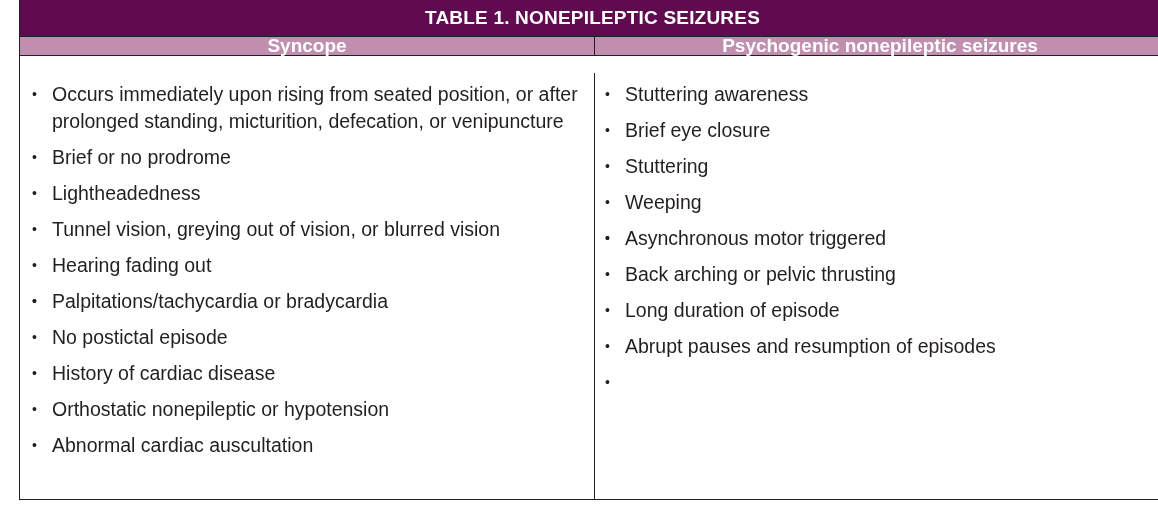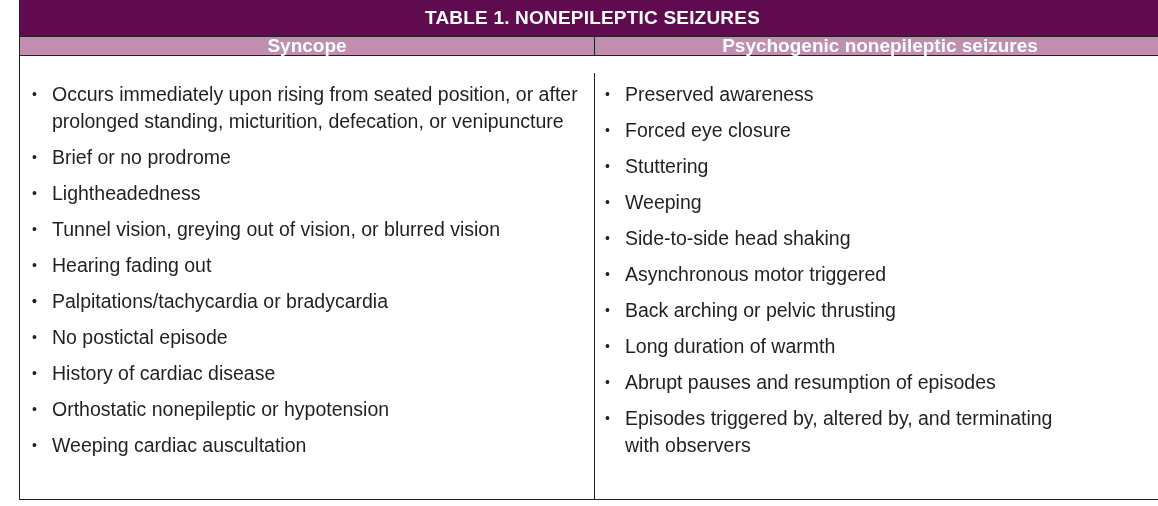--- a/index.html
+++ b/index.html
@@ -43,31 +43,31 @@
         <li><span class="bullet">•</span><span>Occurs immediately upon rising from seated position, or after prolonged standing, micturition, defecation, or venipuncture</span></li>
         <li><span class="bullet">•</span><span>Brief or no prodrome</span></li>
         <li><span class="bullet">•</span><span>Lightheadedness</span></li>
         <li><span class="bullet">•</span><span>Tunnel vision, greying out of vision, or blurred vision</span></li>
         <li><span class="bullet">•</span><span>Hearing fading out</span></li>
         <li><span class="bullet">•</span></li>
         <li><span class="bullet">•</span><span>Palpitations/tachycardia or bradycardia</span></li>
         <li><span class="bullet">•</span><span>No postictal episode</span></li>
         <li><span class="bullet">•</span><span>History of cardiac disease</span></li>
         <li><span class="bullet">•</span><span>Orthostatic nonepileptic or hypotension</span></li>
-        <li><span class="bullet">•</span><span>Weeping cardiac auscultation</span></li>
+        <li><span class="bullet">•</span><span>Abnormal cardiac auscultation</span></li>
       </ul>
     </div>
     <div class="col right">
       <ul>
-        <li><span class="bullet">•</span><span>Preserved awareness</span></li>
-        <li><span class="bullet">•</span><span>Forced eye closure</span></li>
+        <li><span class="bullet">•</span><span>Stuttering awareness</span></li>
+        <li><span class="bullet">•</span><span>Brief eye closure</span></li>
         <li><span class="bullet">•</span><span>Stuttering</span></li>
         <li><span class="bullet">•</span><span>Weeping</span></li>
-        <li><span class="bullet">•</span><span>Side-to-side head shaking</span></li>
+        <li><span class="bullet">•</span></li>
         <li><span class="bullet">•</span><span>Asynchronous motor triggered</span></li>
         <li><span class="bullet">•</span><span>Back arching or pelvic thrusting</span></li>
-        <li><span class="bullet">•</span><span>Long duration of warmth</span></li>
+        <li><span class="bullet">•</span><span>Long duration of episode</span></li>
         <li><span class="bullet">•</span><span>Abrupt pauses and resumption of episodes</span></li>
-        <li><span class="bullet">•</span><span>Episodes triggered by, altered by, and terminating with observers</span></li>
+        <li><span class="bullet">•</span></li>
       </ul>
     </div>
   </div>
 </div>
 
 </body></html>

